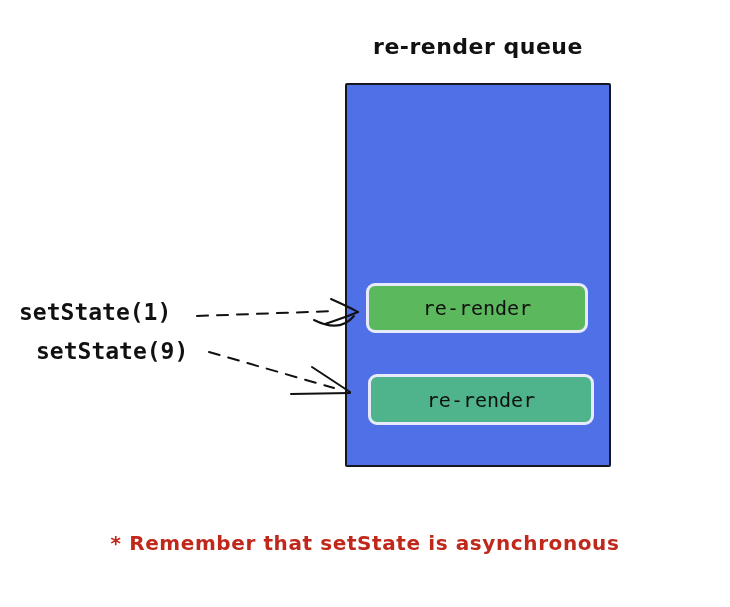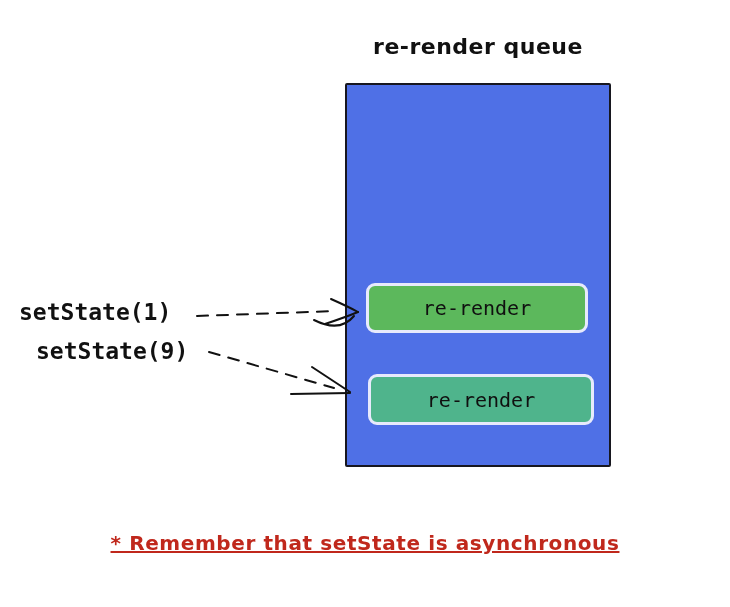--- a/index.html
+++ b/index.html
@@ -102,21 +102,20 @@
     position: absolute;
     left: 0;
     top: 531px;
     width: 730px;
     text-align: center;
     font-size: 20px;
     font-weight: 600;
     letter-spacing: 0.6px;
     color: var(--note-text);
     font-family: "DejaVu Sans", sans-serif;
-    text-decoration: underline;
   }
 </style>
 </head>
 <body>
 
 <div class="canvas">
 
   <div class="diagram-title">re-render queue</div>
 
   <div class="queue-box">

